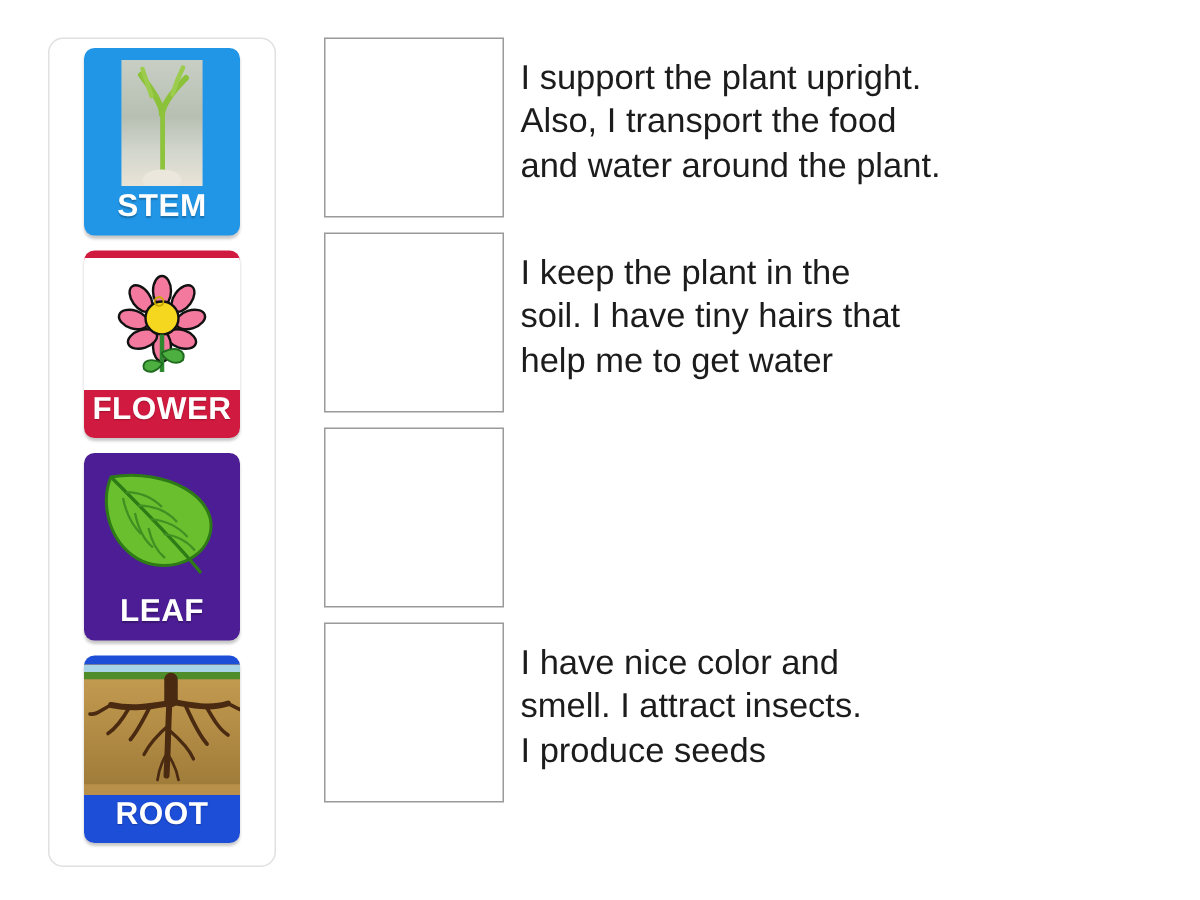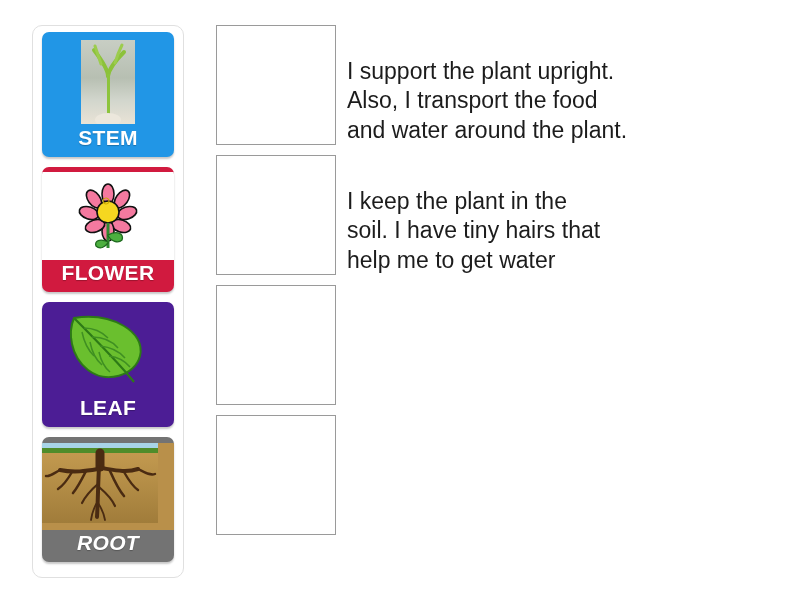--- a/index.html
+++ b/index.html
@@ -30,21 +30,21 @@
     height: 553px;
     border: 1px solid #e0e0e0;
     border-radius: 10px;
     background: #ffffff;
     box-sizing: border-box;
     padding: 6px 0 0 0;
   }
 
   .tile {
     position: relative;
-    width: 132px;
+    width: 104px;
     height: 125px;
     margin: 0 auto 10px auto;
     border-radius: 7px;
     box-sizing: border-box;
     overflow: hidden;
     display: flex;
     flex-direction: column;
     align-items: center;
     box-shadow: 0 2px 2px rgba(0,0,0,0.22);
   }
@@ -115,21 +115,21 @@
   
   .rows {
     position: absolute;
     left: 216px;
     top: 25px;
     width: 560px;
   }
 
   .row {
     display: flex;
-    align-items: flex-end;
+    align-items: flex-start;
     margin-bottom: 10px;
   }
 
   .dropzone {
     width: 120px;
     height: 120px;
     border: 1px solid #9a9a9a;
     background: #ffffff;
     box-sizing: border-box;
     flex: 0 0 auto;
@@ -222,21 +222,21 @@
             <path d="M49 50 C58 51 65 55 70 61"></path>
             <path d="M22 26 C24 36 28 44 34 50"></path>
             <path d="M30 36 C32 46 36 54 42 59"></path>
             <path d="M39 46 C41 55 45 62 50 66"></path>
           </g>
         </svg>
       </div>
       <div class="tile-label">LEAF</div>
     </div>
 
-    <div class="tile tile-root" style="background: #737373; font-style: italic;">
+    <div class="tile tile-root" style="background: #1d4ed8;">
       <div class="tile-art">
         <div class="root-photo">
           <svg width="116" height="80" viewBox="0 0 116 80" preserveAspectRatio="none">
             <defs>
               <linearGradient id="soil" x1="0" y1="0" x2="0" y2="1">
                 <stop offset="0%" stop-color="#c2994f"></stop>
                 <stop offset="55%" stop-color="#b08a44"></stop>
                 <stop offset="100%" stop-color="#a07c3a"></stop>
               </linearGradient>
             </defs>
@@ -282,17 +282,20 @@
 soil. I have tiny hairs that
 help me to get water</div>
     </div>
 
     <div class="row r3">
       <div class="dropzone" style="border-color: rgb(154, 154, 154);"></div>
     </div>
 
     <div class="row r4">
       <div class="dropzone" style="border-color: rgb(154, 154, 154);"></div>
+      <div class="clue">I have nice color and
+smell. I attract insects.
+I produce seeds</div>
     </div>
 
   </div>
 
 </div>
 
 </body></html>

